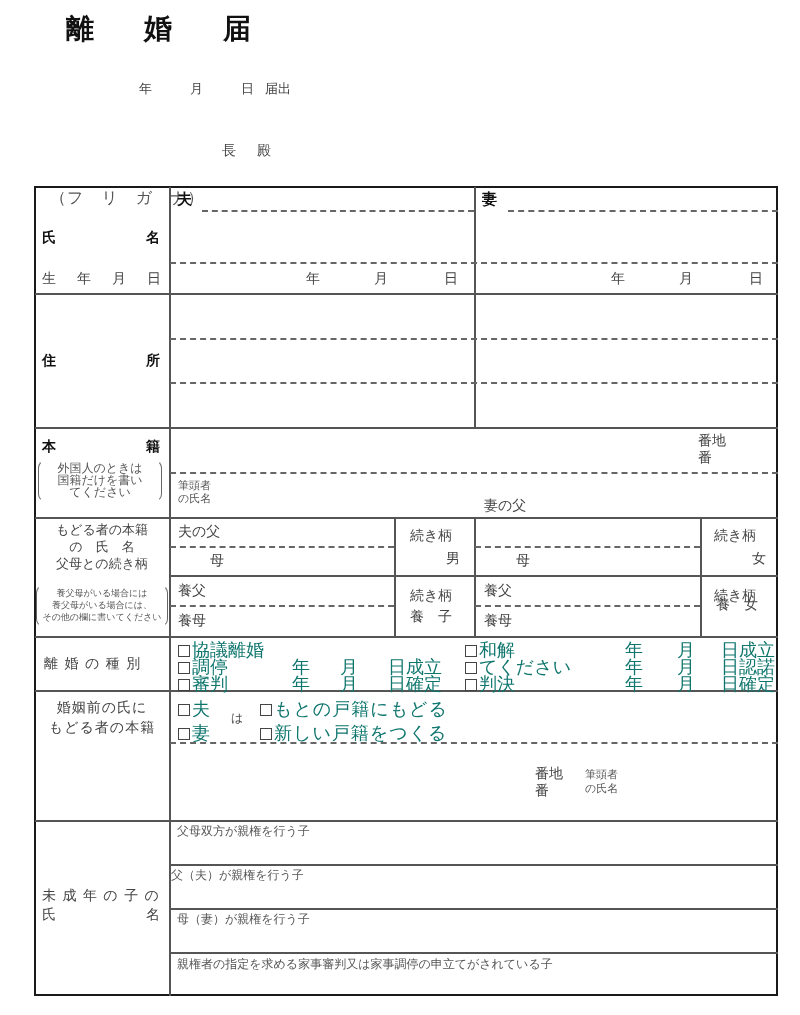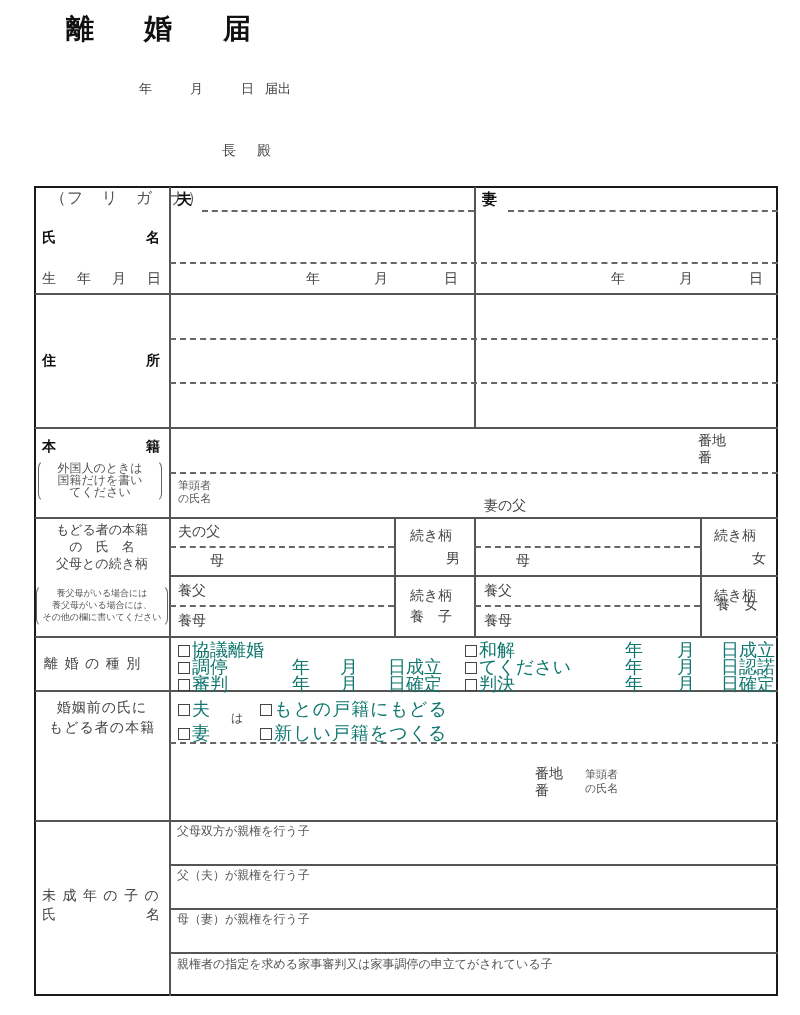--- a/index.html
+++ b/index.html
@@ -226,21 +226,21 @@
 </div>
 <div style="position:absolute;left:630px;top:746px;width:146px;height:72px"></div>
 
 <span class="lbl" style="left:42px;top:887px;letter-spacing:1px">未 成 年 の 子 の</span>
 <span class="lbl" style="left:42px;top:906px">氏</span>
 <span class="lbl" style="left:146px;top:906px">名</span>
 
 <div style="position:absolute;left:172px;top:822px;width:604px;height:41px">
   <span class="tiny" style="left:5px;top:3px">父母双方が親権を行う子</span>
 </div>
-<div style="position:absolute;left:172px;top:866px;width:604px;height:41px">
+<div style="position:absolute;left:166px;top:866px;width:604px;height:41px">
   <span class="tiny" style="left:5px;top:3px">父（夫）が親権を行う子</span>
 </div>
 <div style="position:absolute;left:172px;top:910px;width:604px;height:41px">
   <span class="tiny" style="left:5px;top:3px">母（妻）が親権を行う子</span>
 </div>
 <div style="position:absolute;left:172px;top:954px;width:604px;height:42px">
   <span class="tiny" style="left:5px;top:4px">親権者の指定を求める家事審判又は家事調停の申立てがされている子</span>
 </div>
 
 </body></html>

